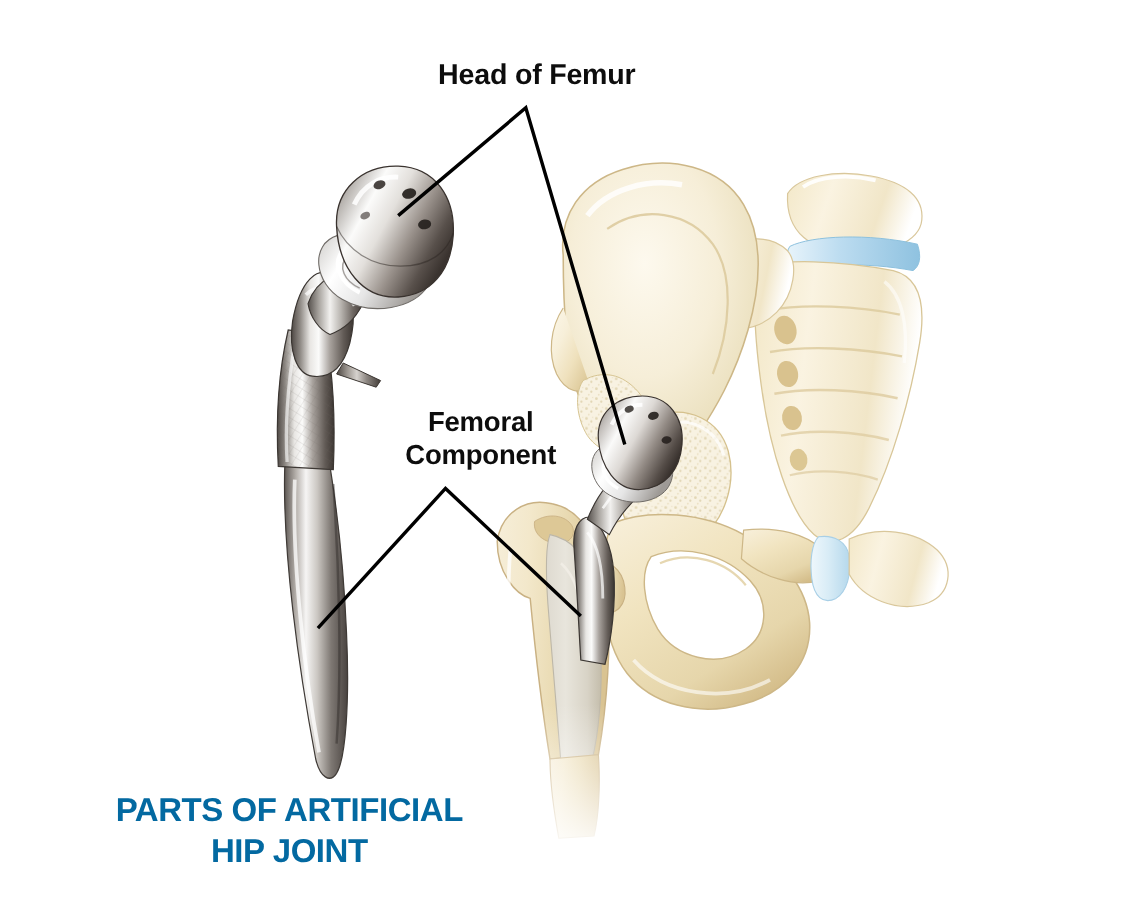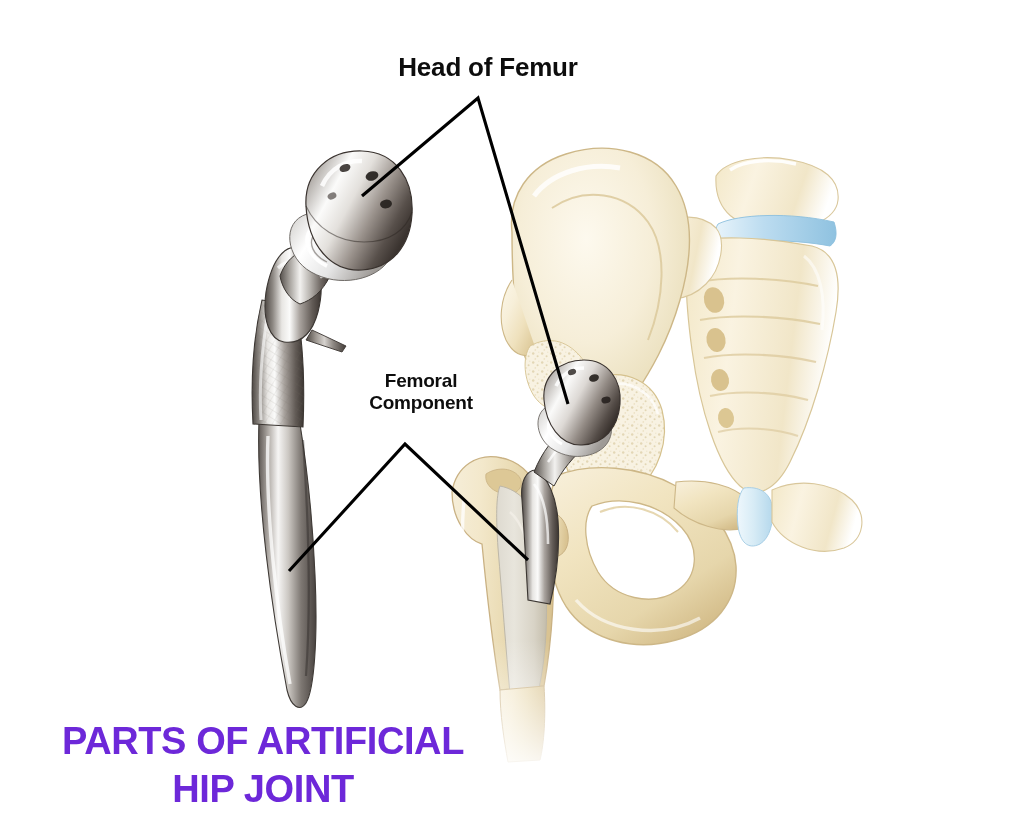--- a/index.html
+++ b/index.html
@@ -3,23 +3,23 @@
 <meta charset="utf-8">
 <style>
   html,body{margin:0;padding:0;background:#fff;}
   body{width:1024px;height:820px;overflow:hidden;
        font-family:"Liberation Sans","DejaVu Sans",sans-serif;color:#111;}
   #stage{position:relative;width:1024px;height:820px;background:#ffffff;}
   svg.layer{position:absolute;left:0;top:0;width:1024px;height:820px;}
   .lbl{position:absolute;font-weight:700;color:#0d0d0d;text-align:center;
        letter-spacing:-0.2px;line-height:1.18;white-space:pre-line;}
   #lbl-head{left:312px;top:52px;width:352px;font-size:26px;}
-  #lbl-fem{left:296px;top:370px;width:250px;font-size:19px;}
-  .cap{position:absolute;font-weight:700;text-align:center;color:#6d28d9;
-       font-size:38px;line-height:1.26;letter-spacing:-0.4px;white-space:pre-line;}
+  #lbl-fem{left:312px;top:370px;width:250px;font-size:25px;}
+  .cap{position:absolute;font-weight:700;text-align:center;color:#0369a1;
+       font-size:30px;line-height:1.26;letter-spacing:-0.4px;white-space:pre-line;}
   #cap-left{left:28px;top:718px;width:470px;}
   #cap-right{left:455px;top:718px;width:540px;}
 </style>
 </head>
 <body>
 
 <div id="stage">
 
   <svg class="layer" viewBox="0 0 1024 820">
     <defs>

